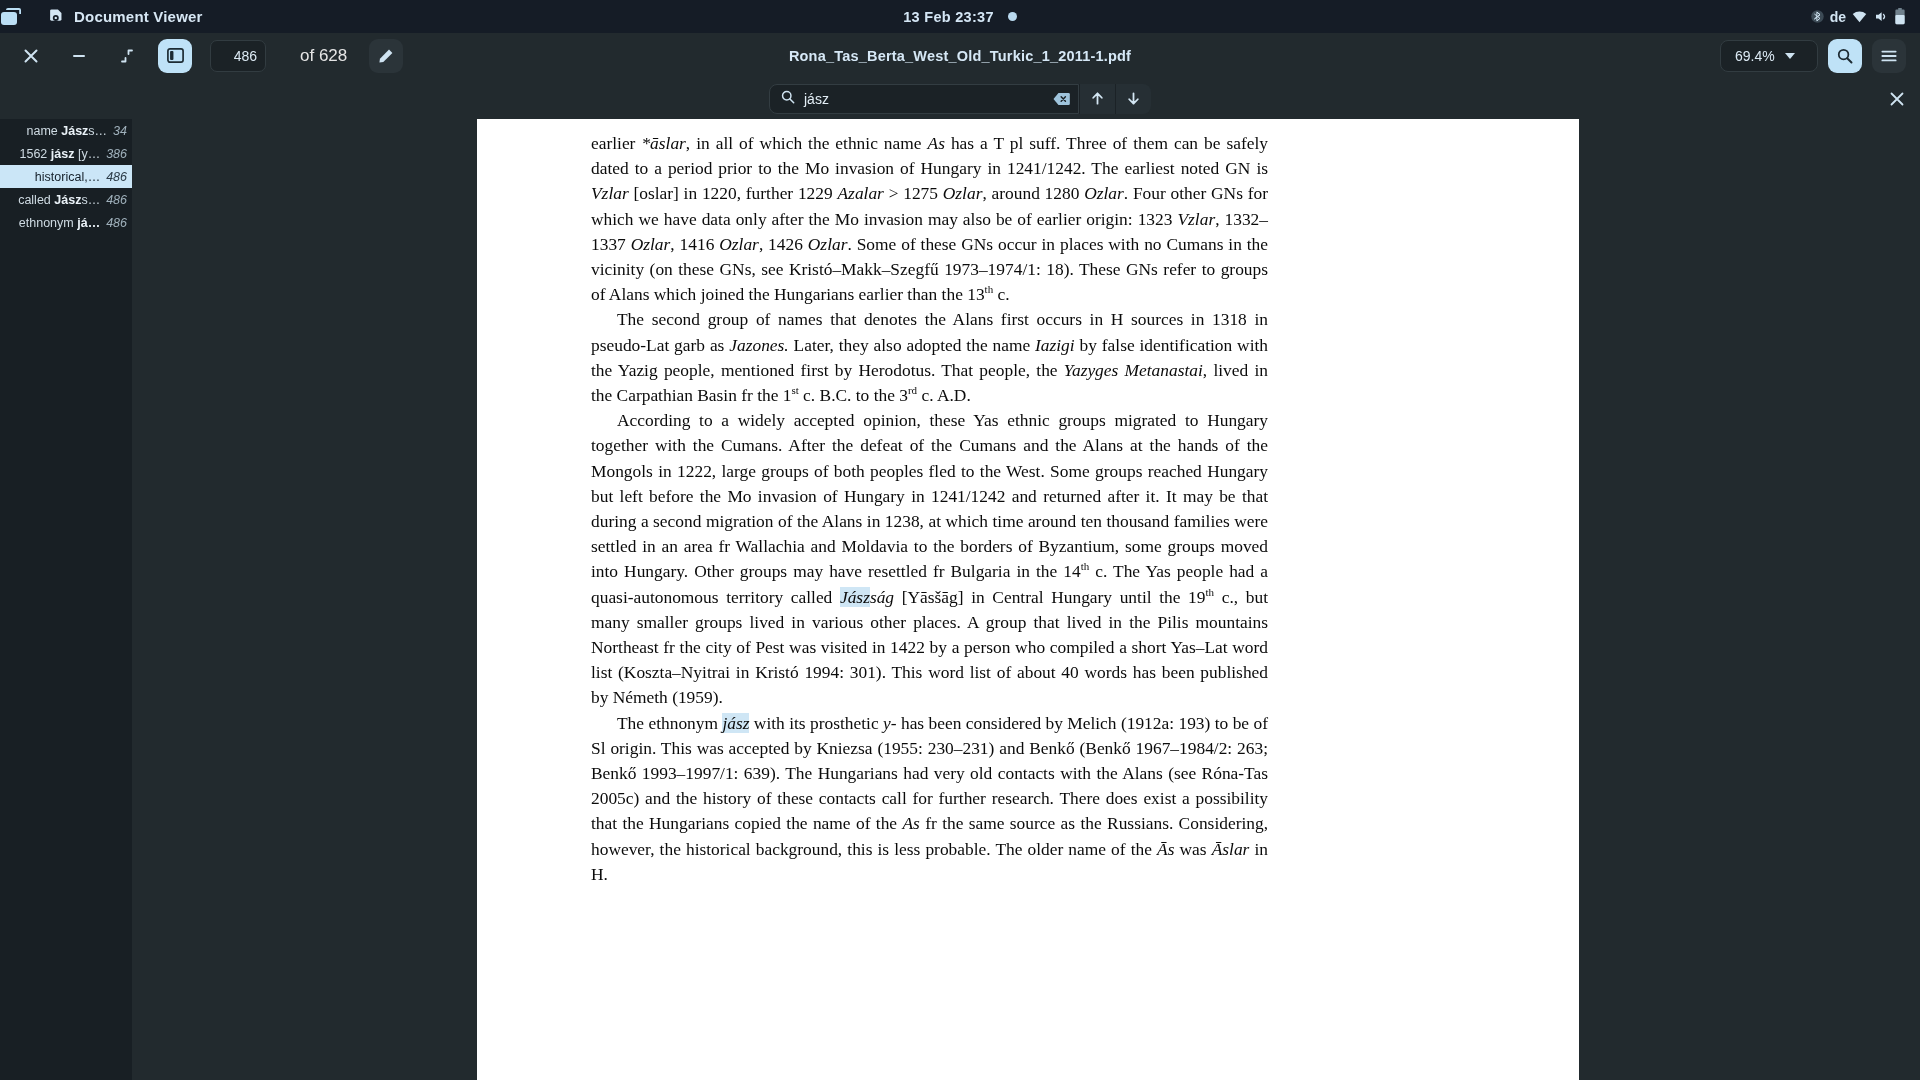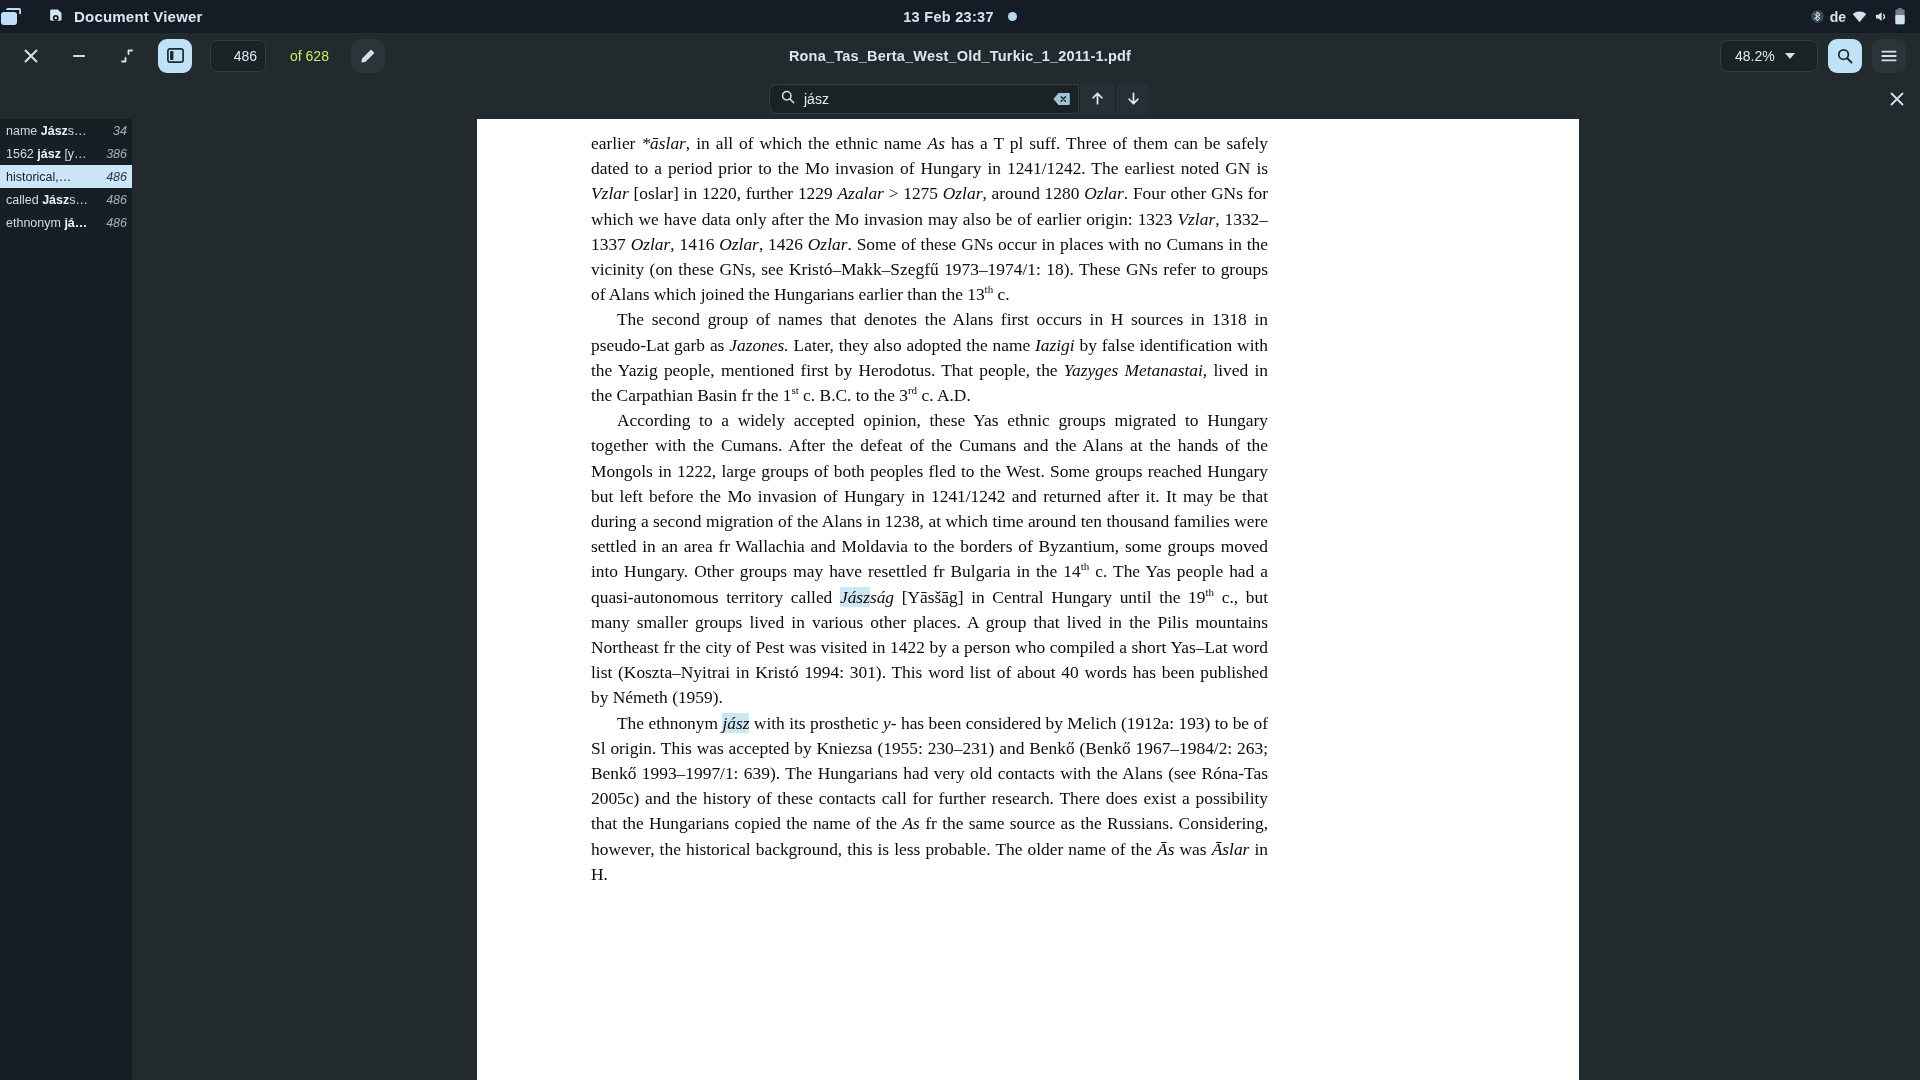--- a/index.html
+++ b/index.html
@@ -61,21 +61,21 @@
   }
   .tb-icon-btn.filled { background: #2b3439; }
   .tb-icon-btn.accent { background: #bfe2f7; color: #1d2b33; }
   #tb-left { display: flex; align-items: center; gap: 14px; padding-left: 14px; }
   #page-num-box {
     width: 56px; height: 32px; background: #1b2226; border: 1px solid #323c41;
     border-radius: 7px; color: #dceaf4; font-size: 14px;
     display: flex; align-items: center; justify-content: flex-end;
     padding-right: 8px; margin-left: 4px;
   }
-  #page-total { color: #bef264; font-size: 14px; margin-left: 10px; margin-right: 8px; }
+  #page-total { color: #e5e5e5; font-size: 17px; margin-left: 20px; margin-right: 8px; }
   #doc-title {
     position: absolute; left: 0; top: 0; width: 1920px; height: 45px;
     display: flex; align-items: center; justify-content: center;
     color: #d6e8f6; font-size: 14.5px; font-weight: bold; letter-spacing: .2px;
     pointer-events: none;
   }
   #tb-right {
     position: absolute; right: 14px; top: 0; height: 45px;
     display: flex; align-items: center; gap: 10px;
   }
@@ -112,21 +112,21 @@
     display: flex; align-items: center; color: #cfe3f1; cursor: pointer;
   }
 
   
   #sidebar {
     position: absolute; left: 0; top: 119px; width: 132px; height: 961px;
     background: #181f24; overflow: hidden;
   }
   .result-row {
     height: 23px; display: flex; align-items: center;
-    padding: 0 5px 0 6px; cursor: pointer;
+    padding: 0 5px 0 6px; cursor: pointer; text-align: right;
   }
   .result-row.selected { background: #cbe6f7; }
   .result-label {
     flex: 1; font-size: 12.5px; color: #cfdbe3;
     white-space: nowrap; overflow: hidden;
   }
   .result-row.selected .result-label { color: #15202a; }
   .result-page {
     font-size: 12.5px; font-style: italic; color: #9fb0bb; margin-left: 6px;
   }
@@ -240,21 +240,21 @@
       <svg width="16" height="16" viewBox="0 0 18 18">
         <path d="M12.4 1.8l3.8 3.8L6 15.8 1.6 16.4 2.2 12z" fill="#cfe3f1"></path>
       </svg>
     </button>
   </div>
 
   <div id="doc-title">Rona_Tas_Berta_West_Old_Turkic_1_2011-1.pdf</div>
 
   <div id="tb-right">
     <div id="zoom-select">
-      <span>48.2%</span>
+      <span>69.4%</span>
       <span class="caret"></span>
     </div>
     <button class="tb-icon-btn accent">
       <svg width="16" height="16" viewBox="0 0 18 18">
         <circle cx="7.4" cy="7.4" r="5.4" stroke="#1d2b33" stroke-width="2" fill="none"></circle>
         <path d="M11.5 11.5L16.3 16.3" stroke="#1d2b33" stroke-width="2.2" stroke-linecap="round"></path>
       </svg>
     </button>
     <button class="tb-icon-btn filled">
       <svg width="16" height="14" viewBox="0 0 18 14">

